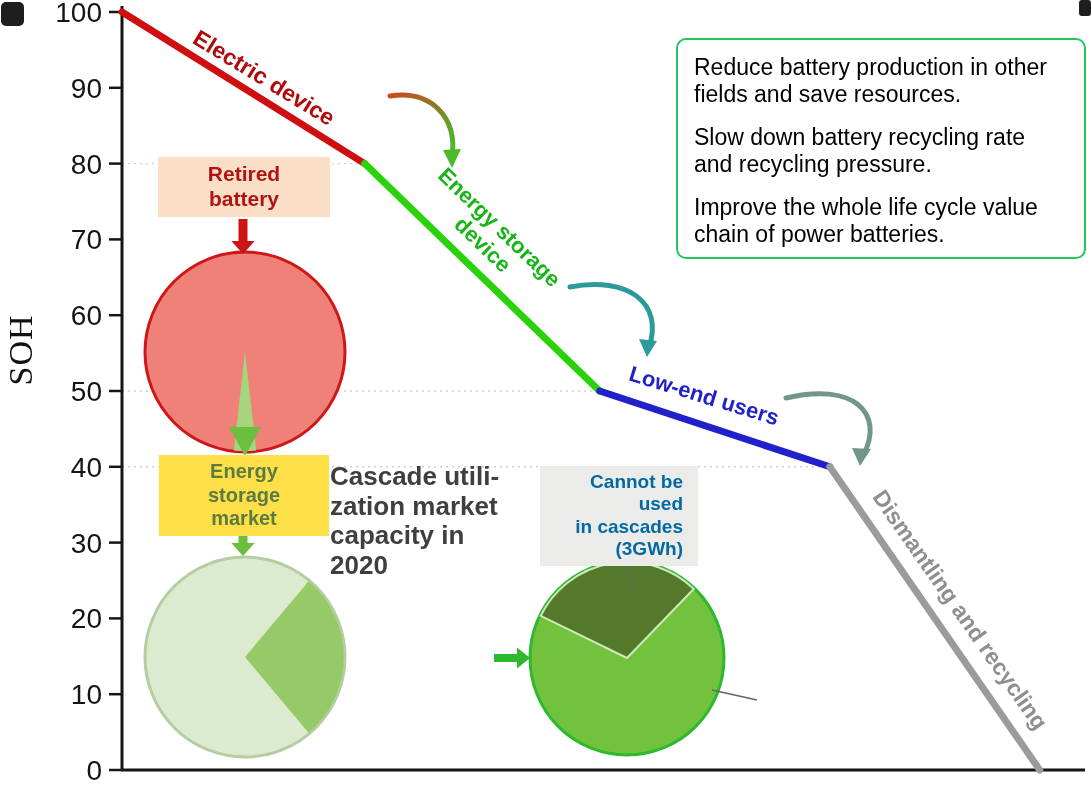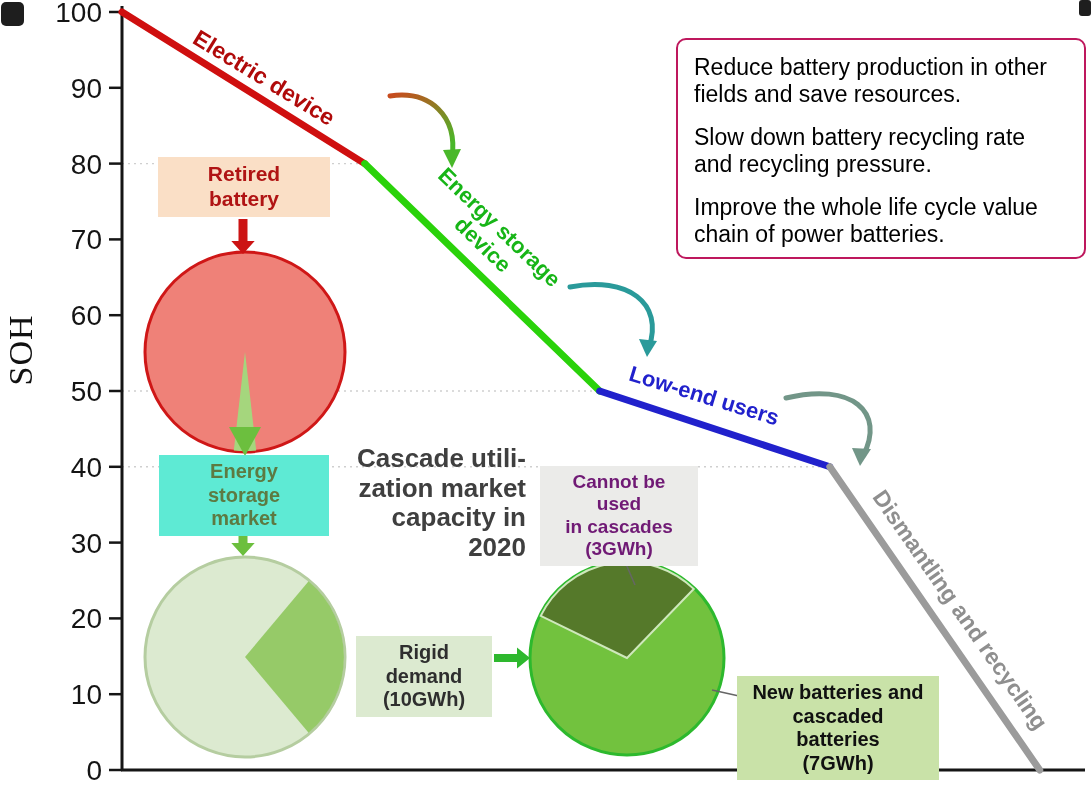--- a/index.html
+++ b/index.html
@@ -6,24 +6,24 @@
   html,body { background:#ffffff; font-family:"Liberation Sans", sans-serif; }
   #stage { position:relative; width:1091px; height:786px; background:#ffffff; overflow:hidden; }
   #plot  { position:absolute; left:0; top:0; }
   #plot text { font-family:"Liberation Sans", sans-serif; }
   .abs { position:absolute; }
   #soh-wrap { left:0px; top:285px; width:42px; height:130px; display:flex; align-items:center; justify-content:center; }
   #soh-wrap span { transform:rotate(-90deg); font-family:"Liberation Serif", serif; font-size:34px; color:#111; letter-spacing:1px; }
   .rot-label { position:absolute; font-weight:bold; text-align:center; line-height:1.08; white-space:nowrap; }
   .tag { position:absolute; text-align:center; font-weight:bold; line-height:1.18; padding:5px 15px; }
   .pre { white-space:pre-line; }
-  #info-box { left:676px; top:38px; width:410px; background:#ffffff; border:2px solid #be185d; border-radius:10px; padding:14px 16px 10px 16px; font-size:23px; line-height:1.17; color:#000; }
+  #info-box { left:676px; top:38px; width:410px; background:#ffffff; border:2px solid #22c55e; border-radius:10px; padding:14px 16px 10px 16px; font-size:23px; line-height:1.17; color:#000; }
   #info-box p { margin:0 0 16px 0; }
   #info-box p:last-child { margin:0; }
-  #cascade-title { left:330px; top:444px; width:196px; text-align:right; font-size:26px; font-weight:bold; color:#3f3f3f; line-height:1.14; }
+  #cascade-title { left:330px; top:462px; width:196px; text-align:left; font-size:26px; font-weight:bold; color:#3f3f3f; line-height:1.14; }
   .corner-artifact { background:#1e1e1e; }
 </style>
 </head>
 <body>
 
 <div id="stage">
 
   <svg id="plot" width="1091" height="786" viewBox="0 0 1091 786">
       <defs>
         <linearGradient id="tg1" x1="0" y1="0" x2="0.6" y2="1">
@@ -97,39 +97,30 @@
   <div class="abs" id="info-box">
     <p>Reduce battery production in other fields and save resources.</p>
     <p>Slow down battery recycling rate and recycling pressure.</p>
     <p>Improve the whole life cycle value chain of power batteries.</p>
   </div>
 
   <div class="tag" style="left:158px;top:157px;width:172px;background:#fadfc6;color:#b01414;font-size:21px;">
     <div>Retired battery</div>
   </div>
 
-  <div class="tag" style="left:159px;top:455px;width:170px;background:#5eead4;color:#5d7a42;font-size:20px;">
+  <div class="tag" style="left:159px;top:455px;width:170px;background:#fde047;color:#5d7a42;font-size:20px;">
     <div>Energy storage market</div>
   </div>
 
   <div class="abs pre" id="cascade-title">Cascade utili-
 zation market
 capacity in
 2020</div>
 
-  <div class="tag" style="left:540px;top:466px;width:158px;background:#ebebe9;color:#701a75;font-size:19px;">
+  <div class="tag" style="left:540px;top:466px;width:158px;background:#ebebe9;color:#0369a1;font-size:19px;text-align:right;">
     <div class="pre">Cannot be used
 in cascades</div>
     <div>(3GWh)</div>
   </div>
 
-  <div class="tag" style="left:356px;top:636px;width:136px;background:#dcead0;color:#2e2e2e;font-size:20px;">
-    <div>Rigid demand</div>
-    <div>(10GWh)</div>
-  </div>
 
-  <div class="tag" style="left:737px;top:676px;width:202px;background:#c9e2a8;color:#101010;font-size:20px;">
-    <div class="pre">New batteries and
-cascaded batteries</div>
-    <div>(7GWh)</div>
-  </div>
 
 </div>
 
 </body></html>

